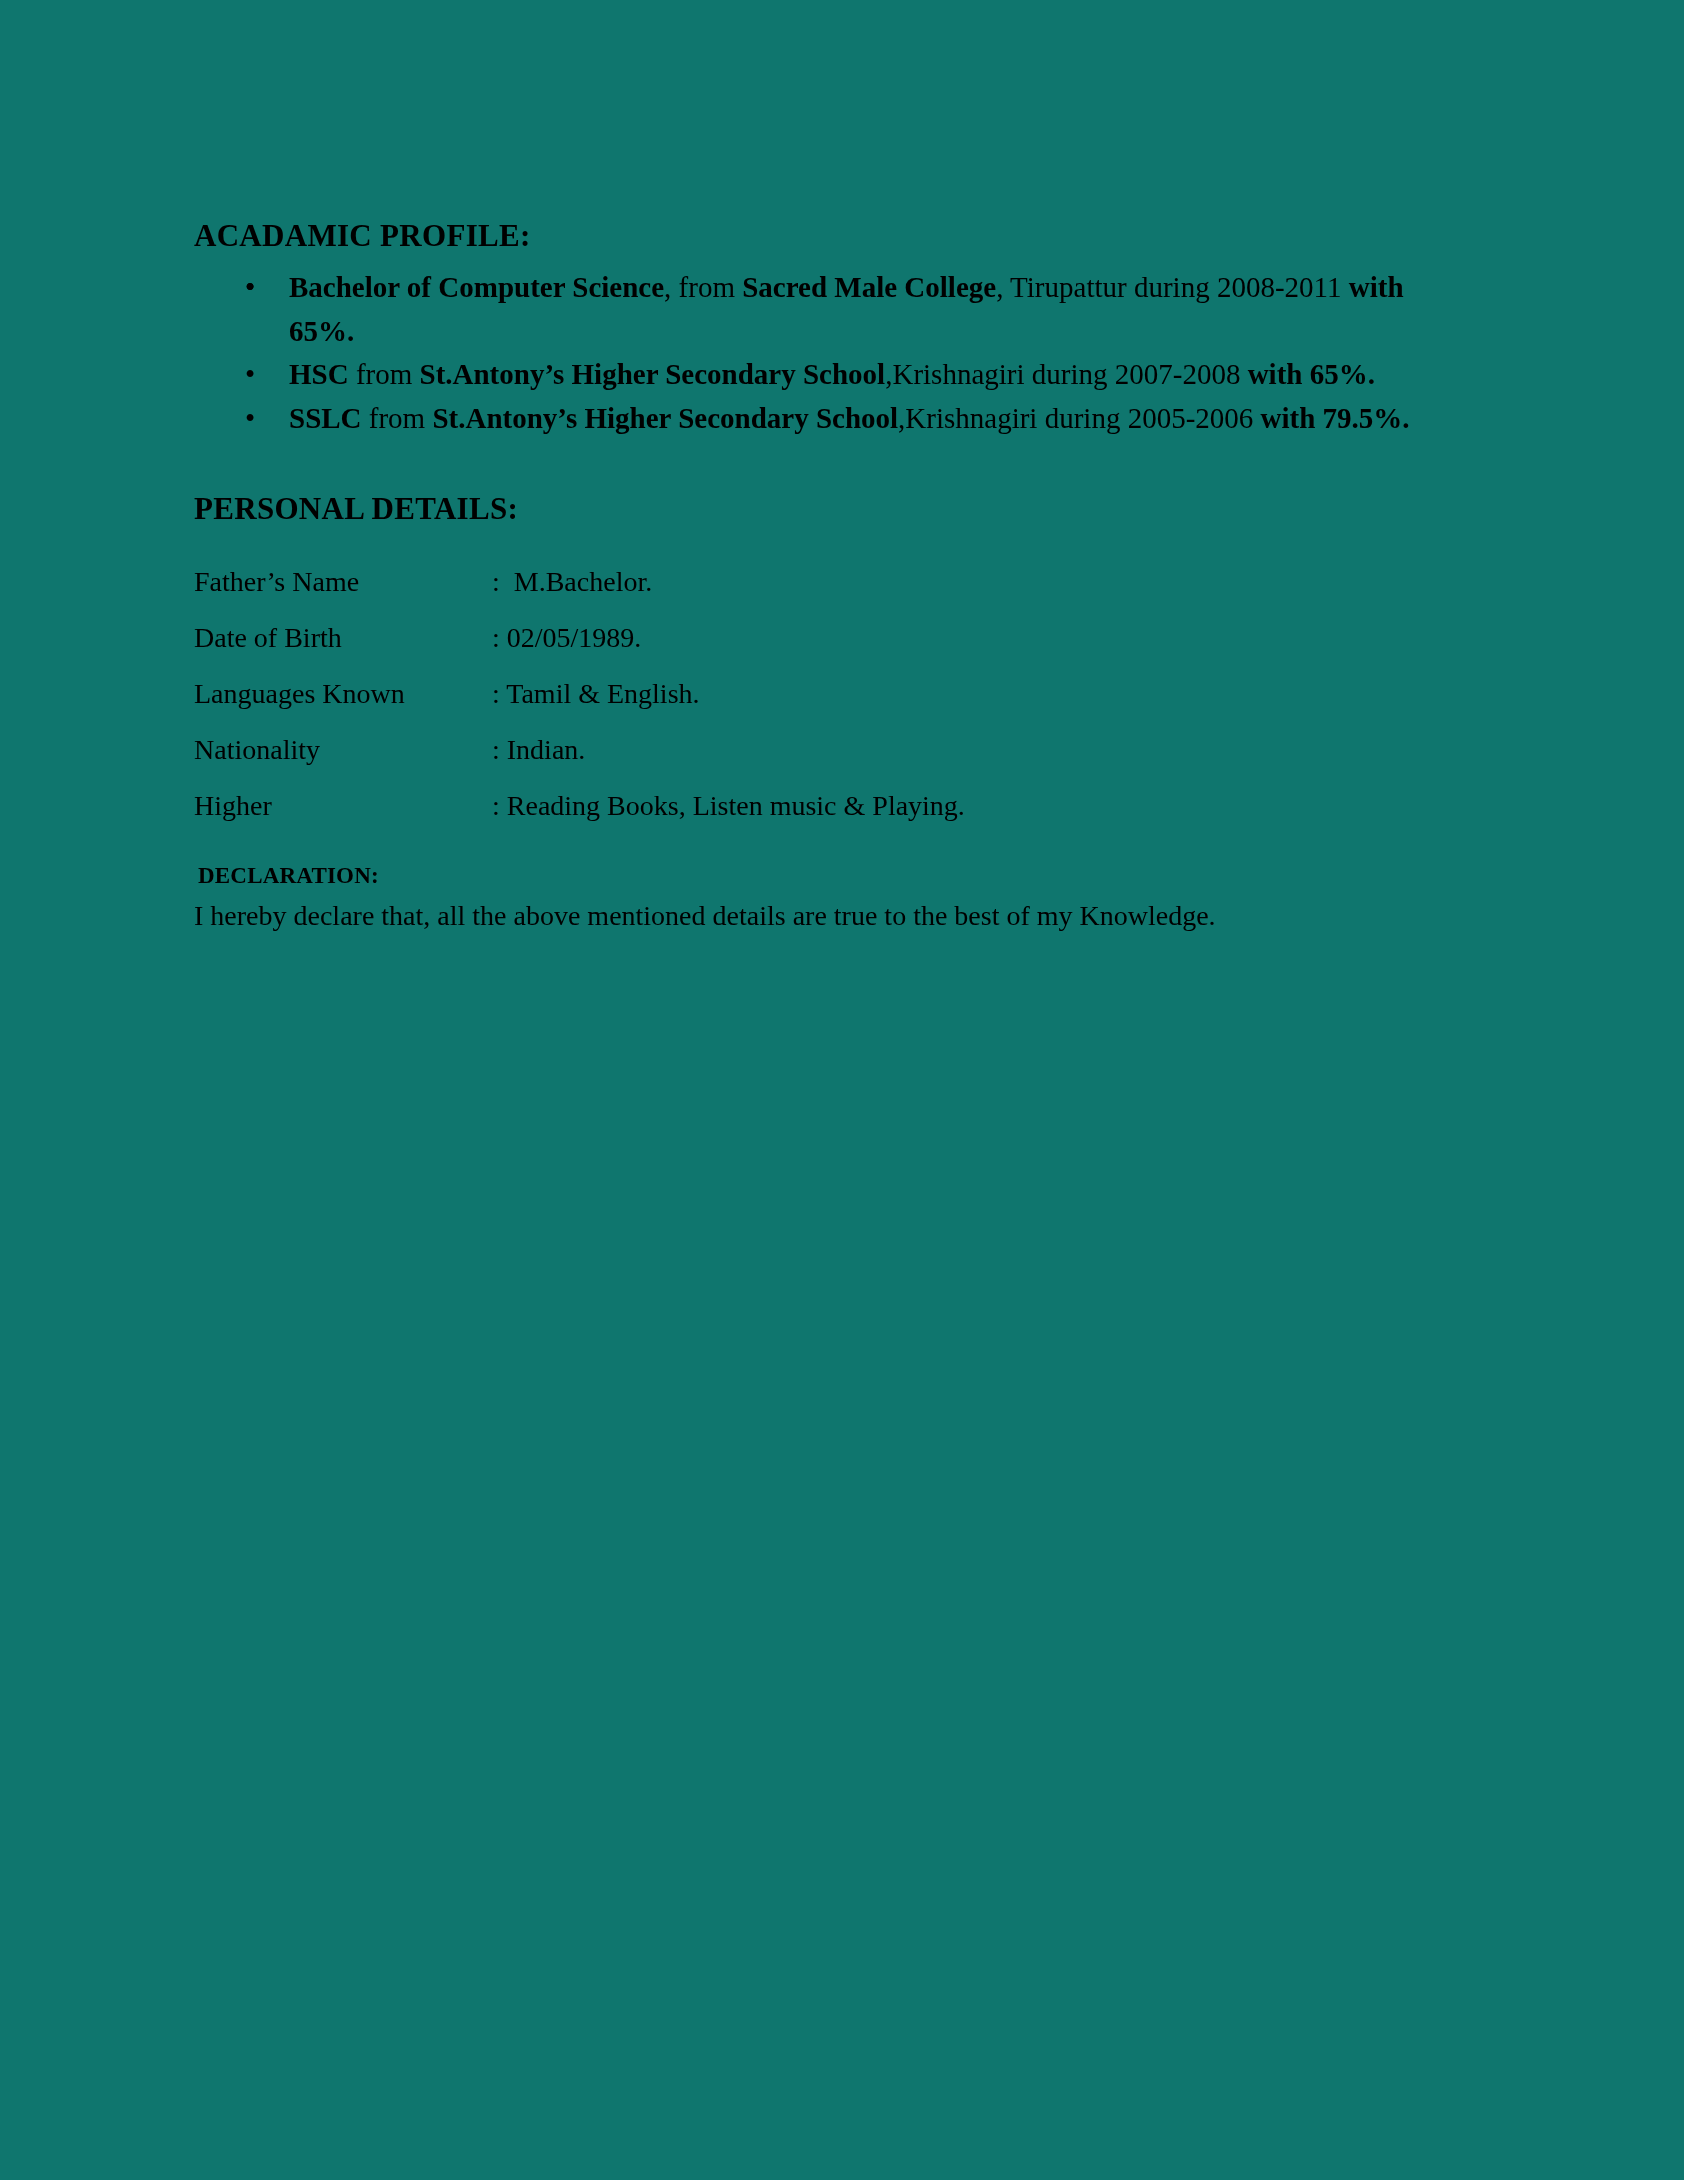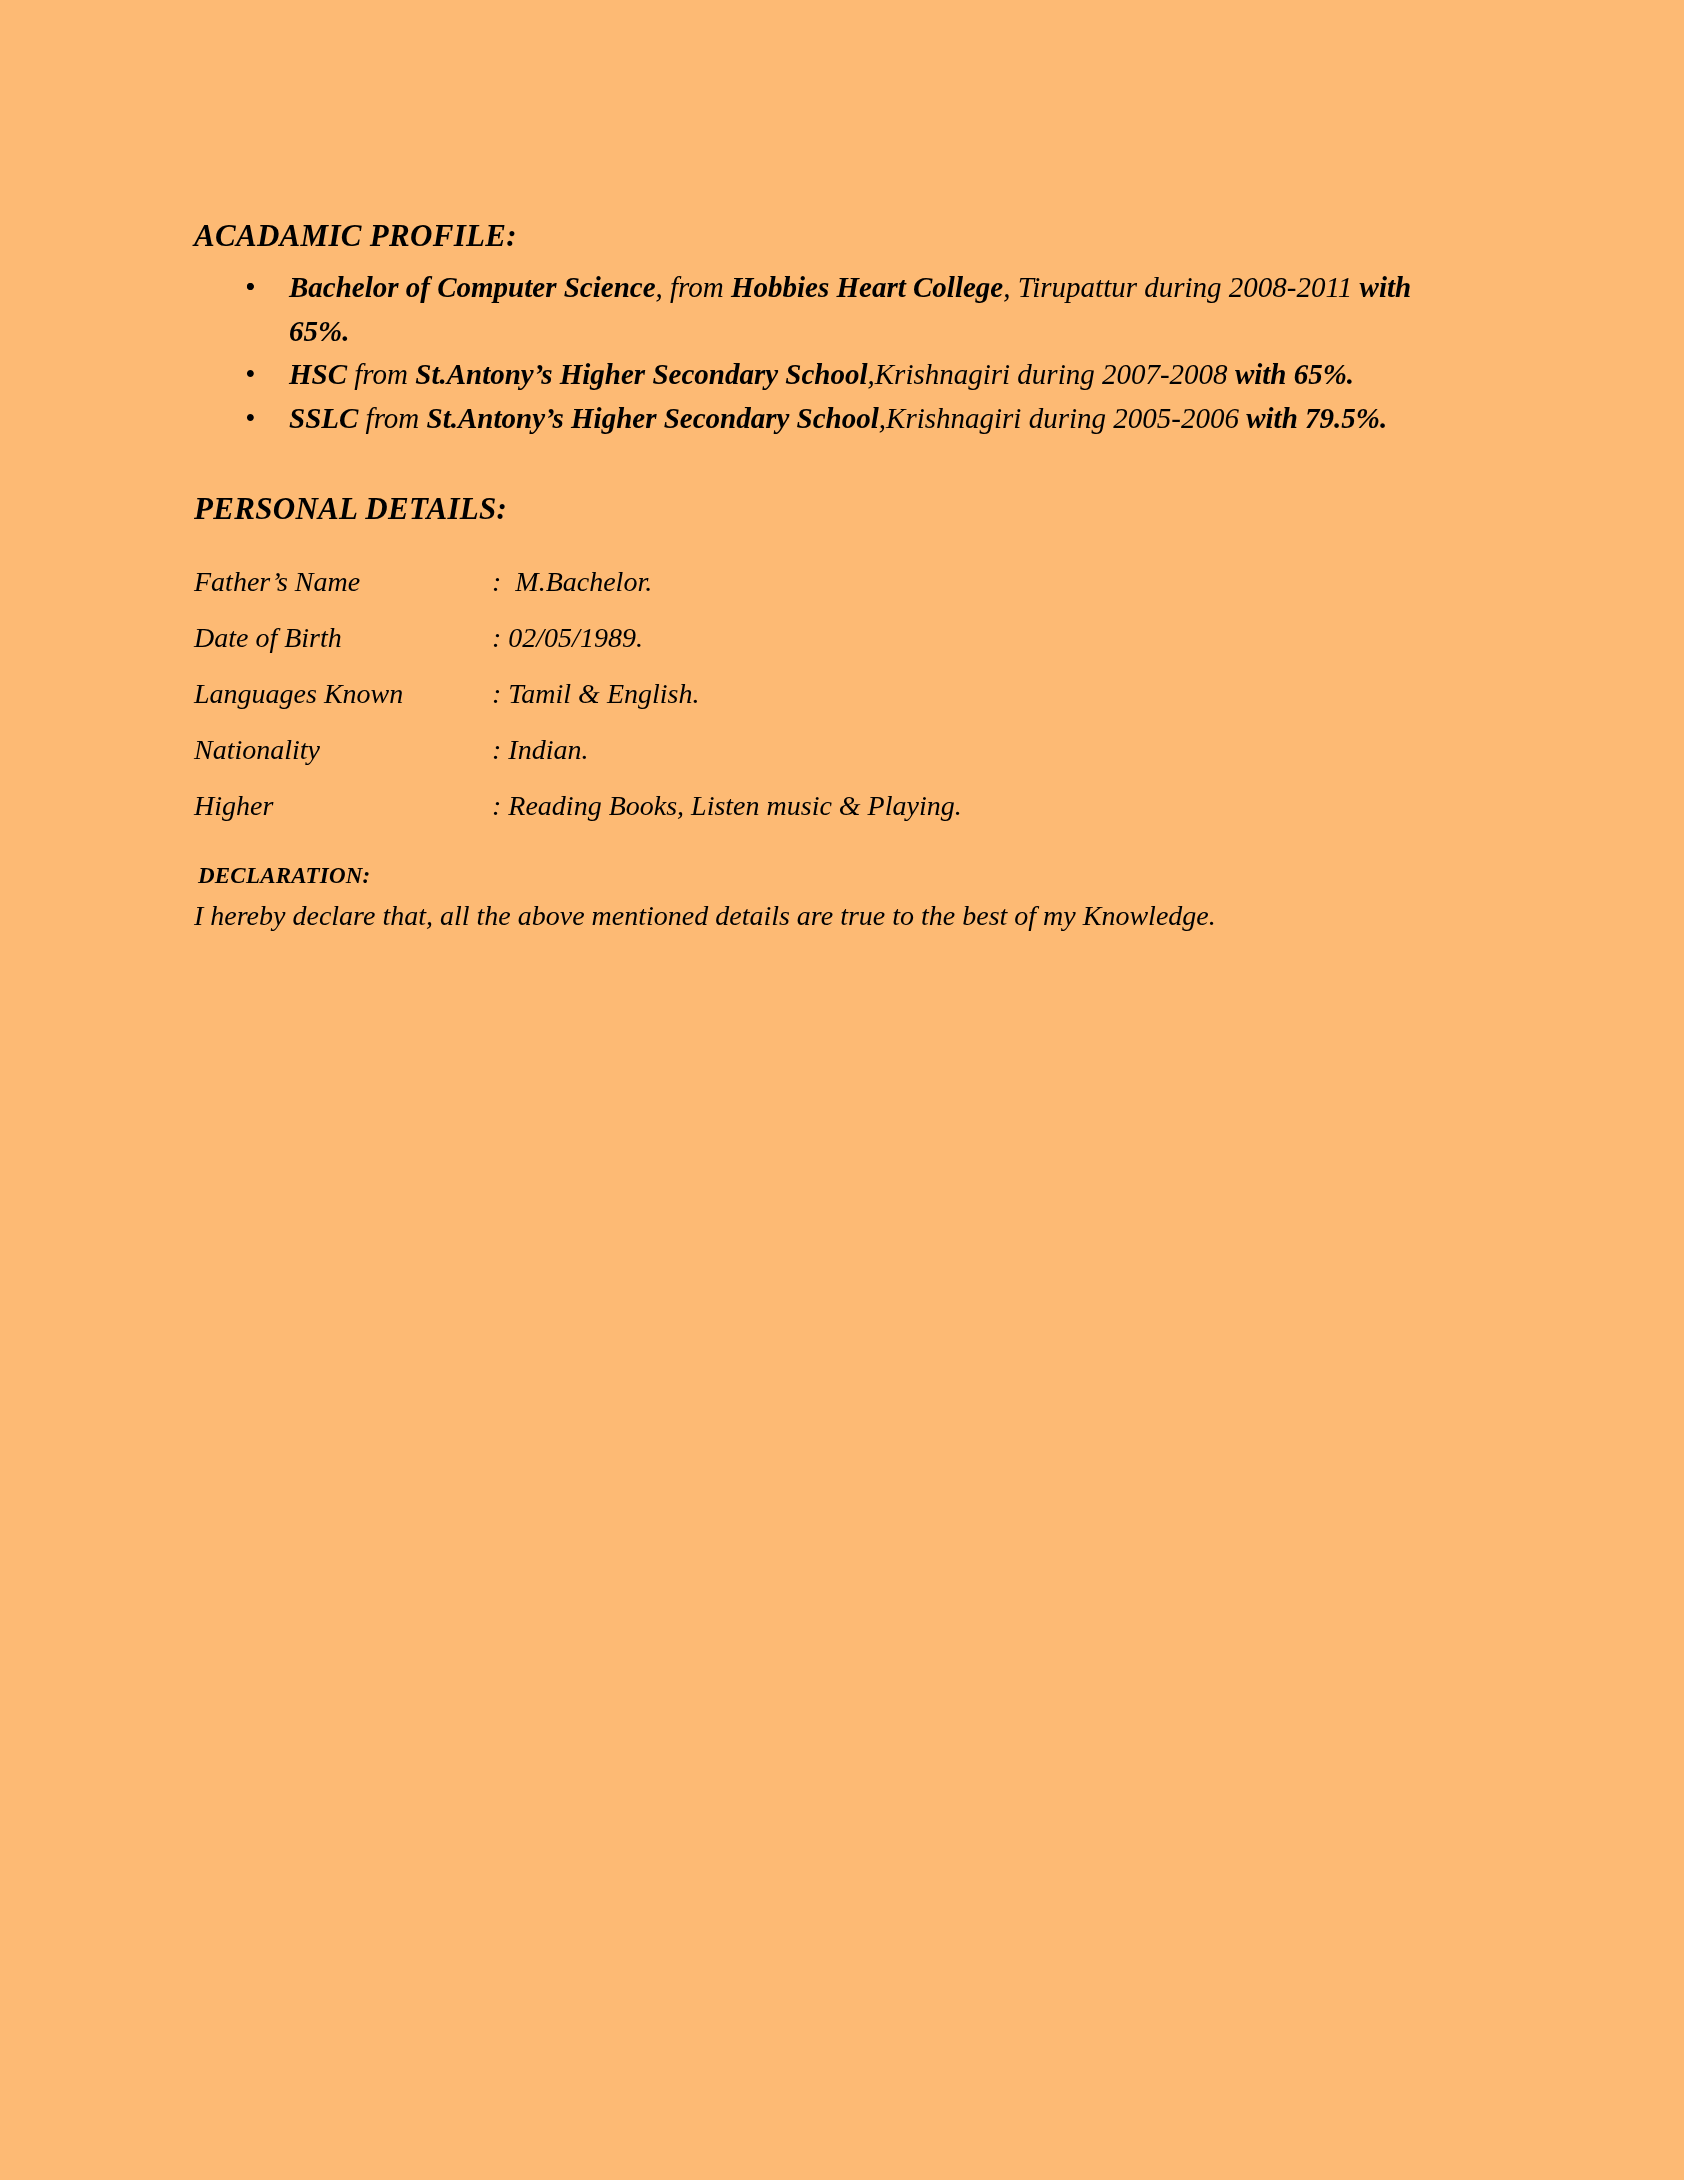--- a/index.html
+++ b/index.html
@@ -4,25 +4,24 @@
 <style>
   html, body {
     margin: 0;
     padding: 0;
     background: #ffffff;
   }
   .page {
     position: relative;
     width: 1685px;
     height: 2181px;
-    background: #fdba74;
+    background: #0f766e;
     font-family: "Liberation Serif", "DejaVu Serif", serif;
     color: #000000;
     overflow: hidden;
-    font-style: italic;
   }
   .content {
     position: absolute;
     left: 194px;
     top: 220px;
     width: 1269px;
   }
 
   
   .section-heading {
@@ -103,21 +102,21 @@
 
 <div class="page">
   <div class="content">
 
     <h1 class="section-heading">ACADAMIC PROFILE:</h1>
 
     <div class="sp-after-heading"></div>
 
     <ul class="bullets" id="academic-list">
         <li><span class="bullet-glyph">•</span></li>
-        <li><span class="bullet-glyph">•</span><span><span class="b">Bachelor of Computer Science</span><span class="r">, from </span><span class="b">Hobbies Heart College</span><span class="r">, Tirupattur during 2008-2011 </span><span class="b">with 65%.</span></span></li>
+        <li><span class="bullet-glyph">•</span><span><span class="b">Bachelor of Computer Science</span><span class="r">, from </span><span class="b">Sacred Male College</span><span class="r">, Tirupattur during 2008-2011 </span><span class="b">with 65%.</span></span></li>
         <li><span class="bullet-glyph">•</span><span><span class="b">HSC </span><span class="r">from </span><span class="b">St.Antony’s Higher Secondary School</span><span class="r">,Krishnagiri during 2007-2008 </span><span class="b">with 65%.</span></span></li>
         <li><span class="bullet-glyph">•</span><span><span class="b">SSLC </span><span class="r">from </span><span class="b">St.Antony’s Higher Secondary School</span><span class="r">,Krishnagiri during 2005-2006 </span><span class="b">with 79.5%.</span></span></li>
       </ul>
 
     <div class="sp-after-list"></div>
 
     <h1 class="section-heading">PERSONAL DETAILS:</h1>
 
     <div class="sp-after-pd-head"></div>
 

